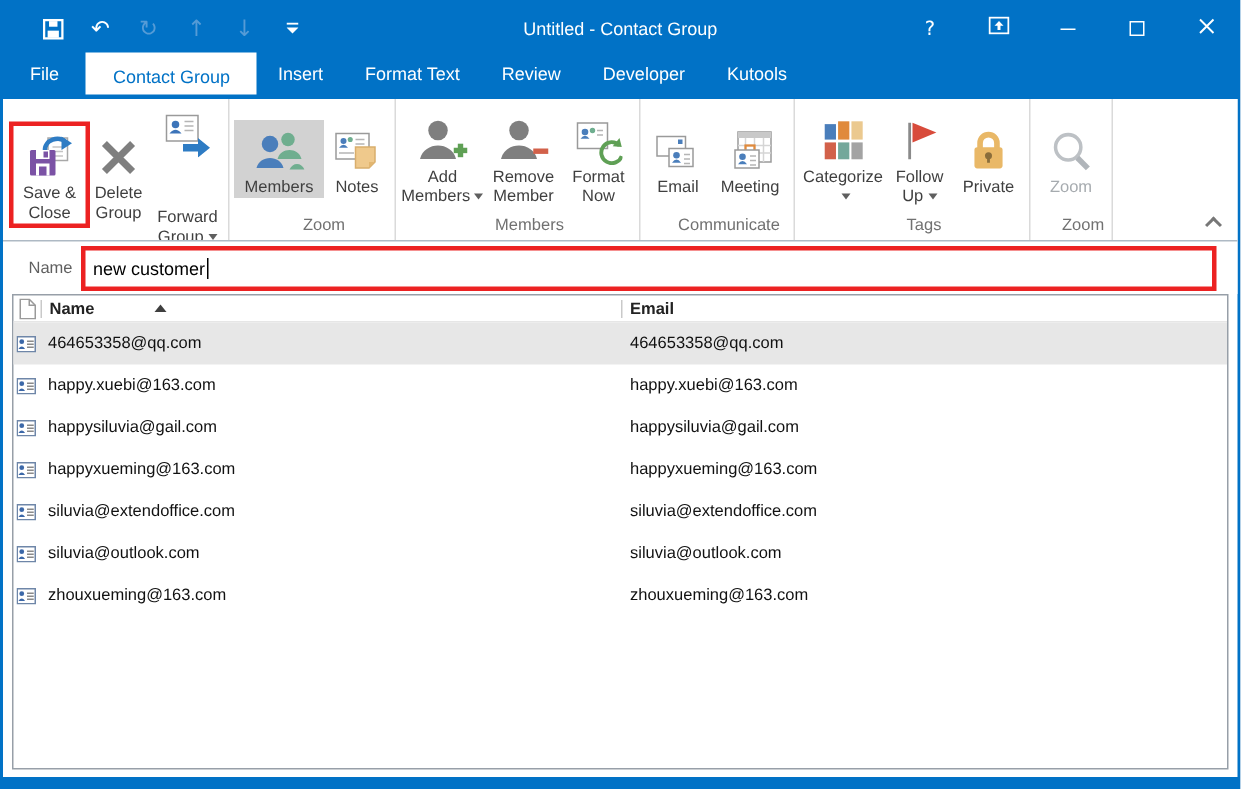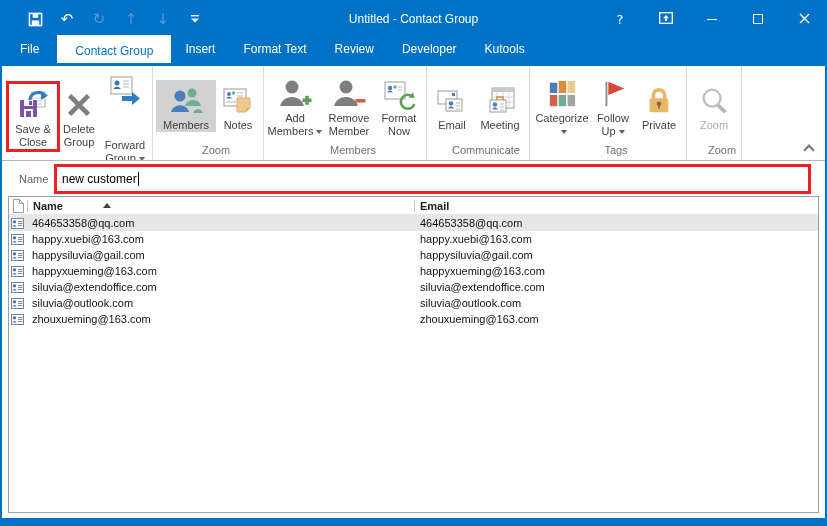--- a/index.html
+++ b/index.html
@@ -58,21 +58,21 @@
   .listarea { position:absolute; top:130px; left:6px; right:6px; bottom:5px; background:#fff;
               border:1px solid #979FA8; font-size:11px; color:#111; }
   .lheader { position:relative; height:18px; display:flex; align-items:center; border-bottom:1px solid #E6E6E6; }
   .lheader .hicon { width:15px; margin-left:3px; display:flex; align-items:center; }
   .hsep { width:1px; height:12px; background:#C9C9C9; }
   .hname { margin-left:5px; font-weight:bold; color:#222; }
   .sort-asc { display:inline-block; width:0; height:0; border-left:4px solid transparent;
               border-right:4px solid transparent; border-bottom:5px solid #3f3f3f; margin-left:40px; }
   .hsep2 { position:absolute; left:405px; top:3px; width:1px; height:12px; background:#C9C9C9; }
   .hemail { position:absolute; left:411px; font-weight:bold; color:#222; }
-  .lrow { position:relative; height:16px; display:flex; align-items:center; }
+  .lrow { position:relative; height:28px; display:flex; align-items:center; }
   .lrow.selected { background:#E7E7E7; }
   .lrow .cicon { width:15px; margin-left:2px; display:flex; align-items:center; }
   .lrow .cname { margin-left:6px; white-space:nowrap; }
   .lrow .cemail { position:absolute; left:411px; white-space:nowrap; }
 </style>
 </head>
 <body>
 
 <div class="window">
 

